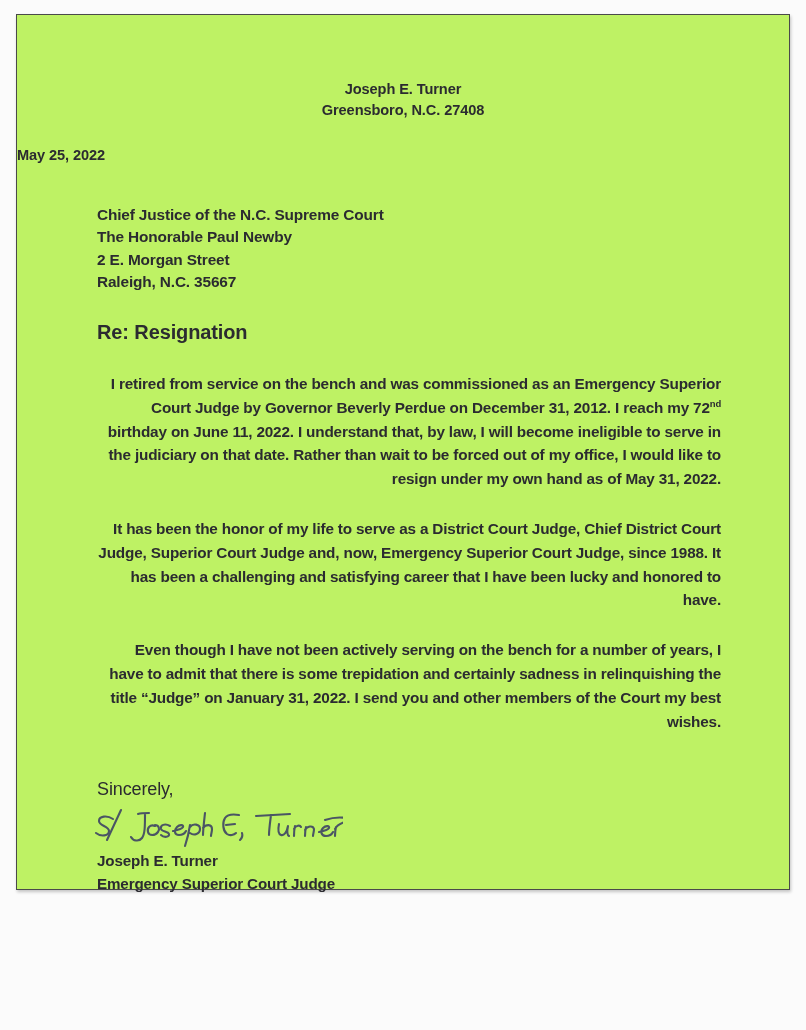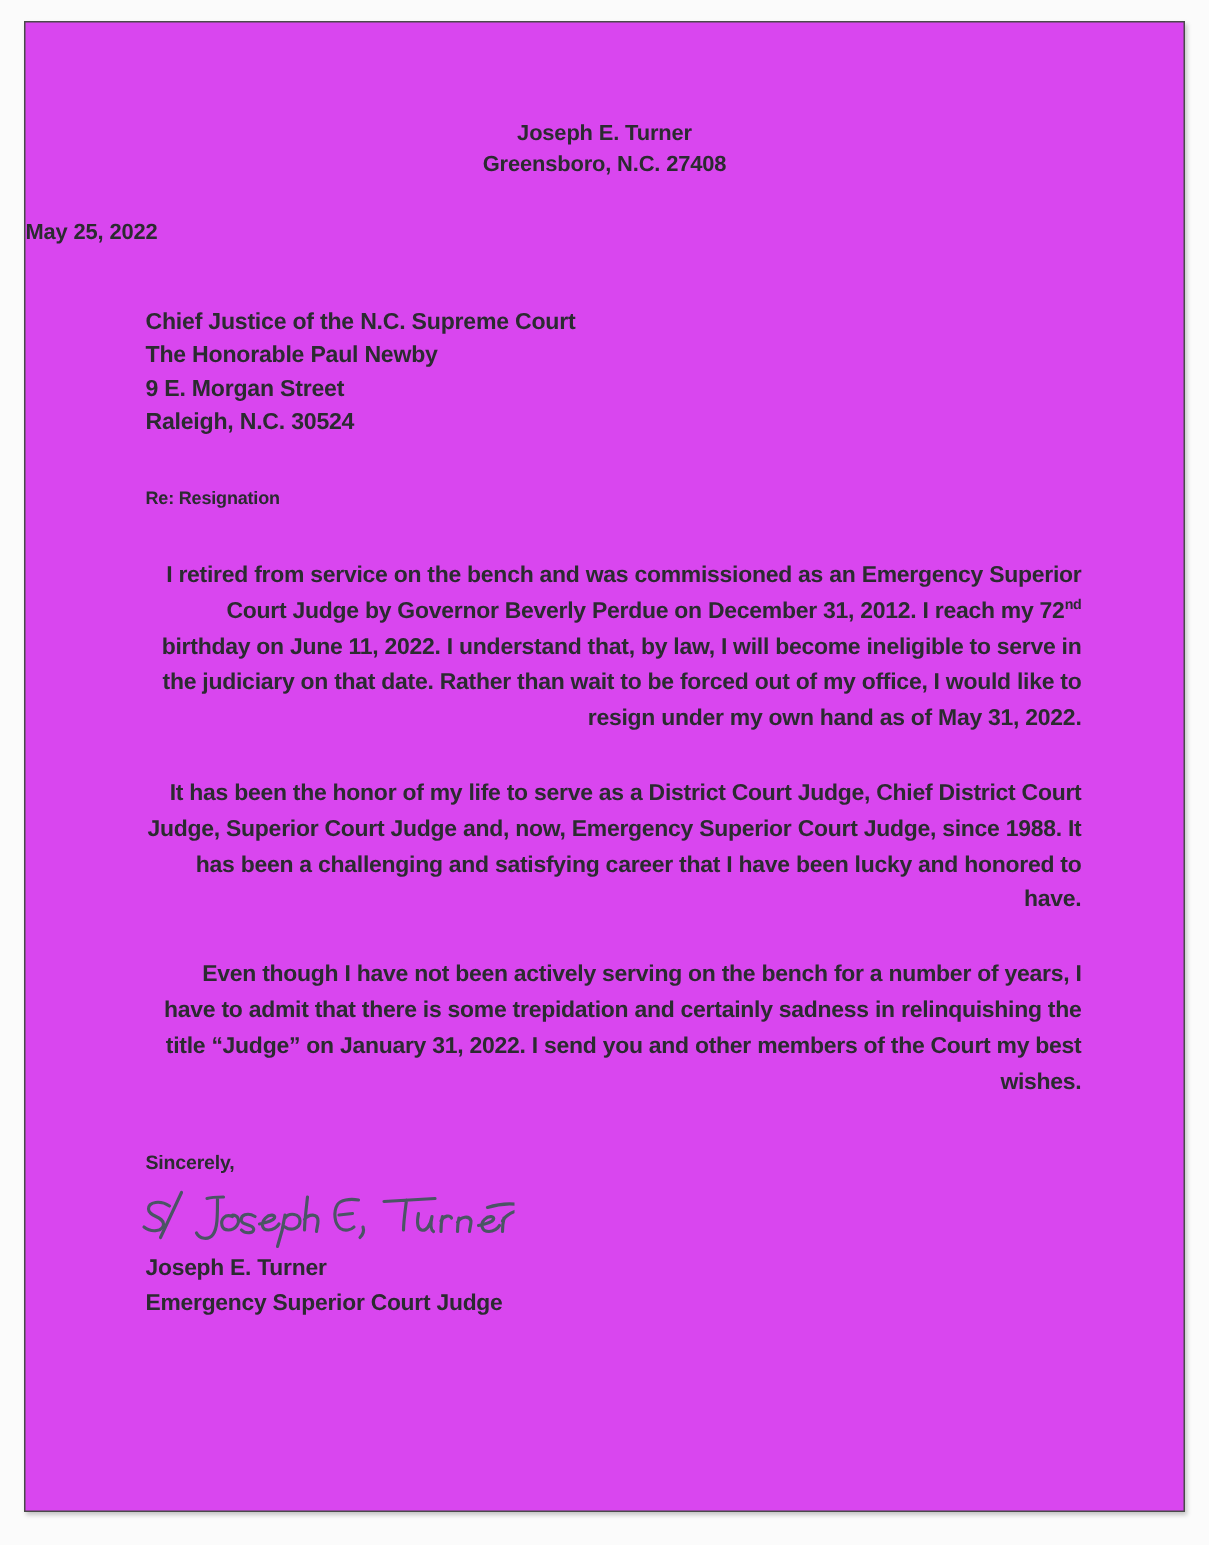--- a/index.html
+++ b/index.html
@@ -21,22 +21,22 @@
     width: 806px;
     height: 1030px;
     background: #fbfbfb;
   }
 
   .page {
     position: absolute;
     left: 16px;
     top: 14px;
     width: 774px;
-    height: 994px;
-    background: #d946ef;
+    height: 876px;
+    background: #bef264;
     border: 1px solid #4a4a4a;
     box-sizing: border-box;
     box-shadow: 1px 2px 3px rgba(0,0,0,0.22);
   }
 
   .doc-body {
     position: absolute;
     left: 0;
     top: 0;
     right: 0;
@@ -81,21 +81,21 @@
   .addressee .addr-line {
     display: block;
     font-size: 15.4px;
     font-weight: 700;
     line-height: 22.4px;
     letter-spacing: -0.15px;
   }
 
   .subject {
     margin-top: 28px;
-    font-size: 12px;
+    font-size: 20px;
     font-weight: 700;
   }
   .salutation {
     margin-top: 29px;
     font-size: 15.2px;
     font-weight: 700;
   }
 
   .para {
     margin-top: 26px;
@@ -108,23 +108,23 @@
   .para.p1 { margin-top: 27px; }
 
   sup.ordinal {
     font-size: 0.62em;
     vertical-align: super;
     line-height: 0;
     font-weight: 700;
   }
 
   .closing {
-    margin-top: 30px;
-    font-size: 13px;
-    font-weight: 700;
+    margin-top: 45px;
+    font-size: 18px;
+    font-weight: 400;
   }
 
   .signature-wrap {
     margin-top: 2px;
     height: 46px;
     position: relative;
   }
   .signature-wrap svg {
     position: absolute;
     left: -4px;
@@ -150,22 +150,22 @@
       <div class="letterhead">
         <span class="lh-line">Joseph E. Turner</span>
         <span class="lh-line">Greensboro, N.C. 27408</span>
       </div>
 
       <span class="date-line">May 25, 2022</span>
 
       <div class="block addressee">
         <span class="addr-line">Chief Justice of the N.C. Supreme Court</span>
         <span class="addr-line">The Honorable Paul Newby</span>
-        <span class="addr-line">9 E. Morgan Street</span>
-        <span class="addr-line">Raleigh, N.C. 30524</span>
+        <span class="addr-line">2 E. Morgan Street</span>
+        <span class="addr-line">Raleigh, N.C. 35667</span>
       </div>
 
       <div class="block subject">Re: Resignation</div>
 
 
       <div class="block para p1"><span>I retired from service on the bench and was commissioned as an Emergency Superior Court Judge by Governor Beverly Perdue on December 31, 2012. I reach my 72</span><sup class="ordinal">nd</sup><span> birthday on June 11, 2022. I understand that, by law, I will become ineligible to serve in the judiciary on that date. Rather than wait to be forced out of my office, I would like to resign under my own hand as of May 31, 2022.</span></div>
 
       <div class="block para">It has been the honor of my life to serve as a District Court Judge, Chief District Court Judge, Superior Court Judge and, now, Emergency Superior Court Judge, since 1988. It has been a challenging and satisfying career that I have been lucky and honored to have.</div>
 
       <div class="block para">Even though I have not been actively serving on the bench for a number of years, I have to admit that there is some trepidation and certainly sadness in relinquishing the title “Judge” on January 31, 2022. I send you and other members of the Court my best wishes.</div>

